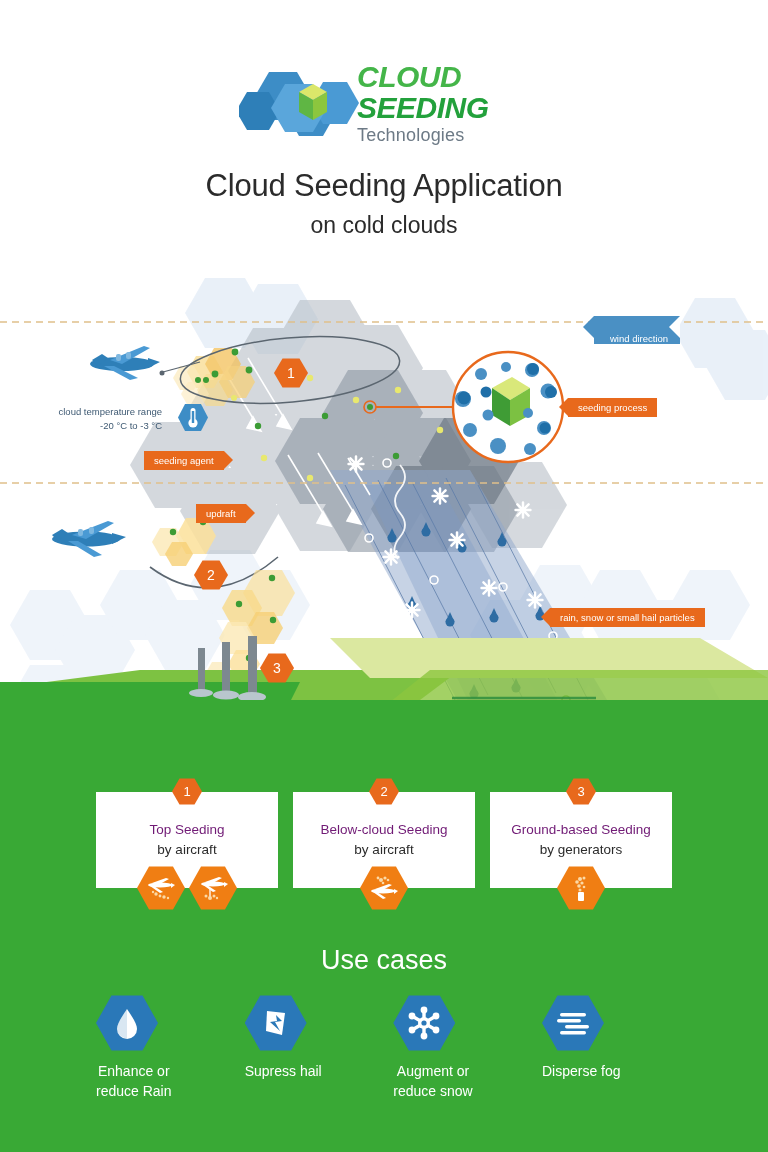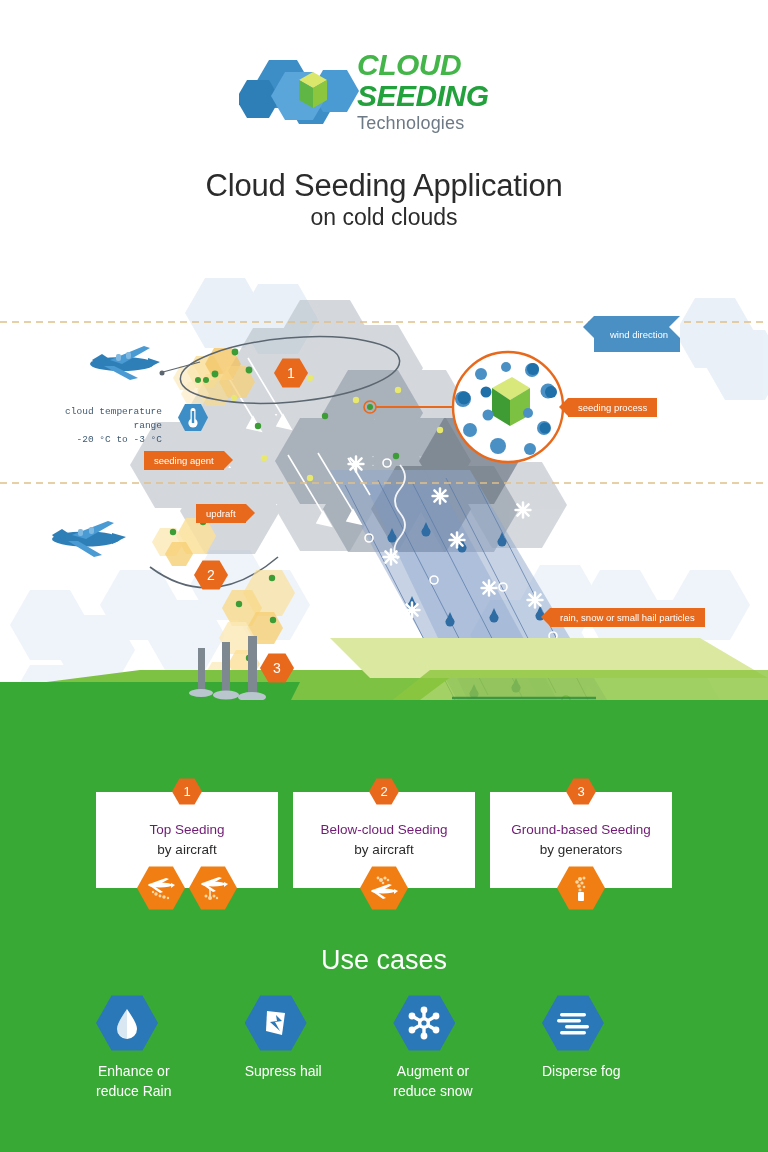--- a/index.html
+++ b/index.html
@@ -6,46 +6,46 @@
   html, body {
     width: 768px; height: 1152px;
     background: #ffffff;
     font-family: "Liberation Sans", sans-serif;
     overflow: hidden;
   }
   #page { position: relative; width: 768px; height: 1152px; background: #fff; }
 
   
   .logo-wrap { position: absolute; left: 0; top: 44px; width: 768px; height: 100px; }
-  .logo-inner { position: relative; width: 290px; height: 100px; margin: 0 auto; }
+  .logo-inner { position: relative; width: 290px; height: 100px; margin: 12px auto; }
   .logo-mark { position: absolute; left: 0; top: 6px; width: 130px; height: 88px; }
   .logo-text { position: absolute; left: 118px; top: 6px; width: 180px; }
   .logo-l1 { font-size: 30px; font-weight: bold; font-style: italic; color: #44b549; letter-spacing: -0.5px; line-height: 1.0; }
   .logo-l2 { font-size: 30px; font-weight: bold; font-style: italic; color: #23a13c; letter-spacing: -0.5px; line-height: 1.05; }
   .logo-l3 { font-size: 18px; color: #6d7a86; line-height: 1.3; letter-spacing: 0.2px; }
 
   
   .title-block { position: absolute; left: 0; top: 168px; width: 768px; text-align: center; }
   .title-main { font-size: 31px; color: #2b2b2b; font-weight: 400; letter-spacing: -0.2px; }
-  .title-sub { font-size: 23px; color: #2b2b2b; font-weight: 400; margin-top: 0; }
+  .title-sub { font-size: 23px; color: #2b2b2b; font-weight: 400; margin-top: 8px; }
 
   
   .diagram { position: absolute; left: 0; top: 270px; width: 768px; height: 450px; overflow: hidden; }
   .diagram svg { position: absolute; left: 0; top: 0; }
 
   
   .lbl { position: absolute; font-size: 9.5px; color: #ffffff; white-space: nowrap;
          display: flex; align-items: center; height: 19px; padding: 0 10px; }
   .lbl-orange { background: #e8691c; }
   .tail-r::after { content:""; position:absolute; right:-9px; top:0; width:0; height:0;
       border-top:9.5px solid transparent; border-bottom:9.5px solid transparent; border-left:9px solid #e8691c; }
   .tail-l::before { content:""; position:absolute; left:-9px; top:0; width:0; height:0;
       border-top:9.5px solid transparent; border-bottom:9.5px solid transparent; border-right:9px solid #e8691c; }
-  .wind-banner { position:absolute; height:36px; padding:0 12px 0 16px; background:#4a90c4;
-      color:#fff; font-size:9.5px; display:flex; align-items:center; }
+  .wind-banner { position:absolute; height:28px; padding:0 12px 0 16px; background:#4a90c4;
+      color:#fff; font-size:9.5px; display:flex; align-items:flex-end; }
   .wind-banner::before { content:""; position:absolute; left:-11px; top:0; width:0;height:0;
       border-top:11px solid transparent;border-bottom:11px solid transparent;border-right:11px solid #4a90c4; }
   .wind-banner::after { content:""; position:absolute; right:0px; top:0; width:0;height:0;
       border-top:11px solid transparent;border-bottom:11px solid transparent;border-right:11px solid #fff; }
 
   .temp-label { position:absolute; font-size:9.5px; color:#3f5a73; line-height:1.45; text-align:right; }
 
   .hexnum { position:absolute; width:34px; height:30px; display:flex; align-items:center;
       justify-content:center; color:#fff; font-size:14px;
       background:#e8691c;
@@ -464,21 +464,21 @@
     </div>
 
     <div class="lbl lbl-orange tail-r" style="left:196px; top:234px;text-align:right;">
       <span>updraft</span>
     </div>
 
     <div class="lbl lbl-orange tail-l" style="left:550px; top:338px;">
       <span>rain, snow or small hail particles</span>
     </div>
 
-    <div class="temp-label" style="left:32px; top:135px; width:130px;font-family:Liberation Mono, monospace;">
+    <div class="temp-label" style="left:32px; top:135px; width:130px;">
       <div>cloud temperature range</div>
       <div>-20 °C to -3 °C</div>
     </div>
 
     <div style="position:absolute; left:177px; top:133px; width:32px; height:29px;">
       <svg width="32" height="29" viewBox="0 0 32 29">
         <polygon points="8,1 24,1 31,14.5 24,28 8,28 1,14.5" fill="#3d8dc6"></polygon>
         <rect x="13.5" y="5" width="5" height="13" rx="2.5" fill="#ffffff"></rect>
         <circle cx="16" cy="20" r="4.6" fill="#ffffff"></circle>
         <rect x="14.8" y="8" width="2.4" height="12" fill="#3d8dc6"></rect>

